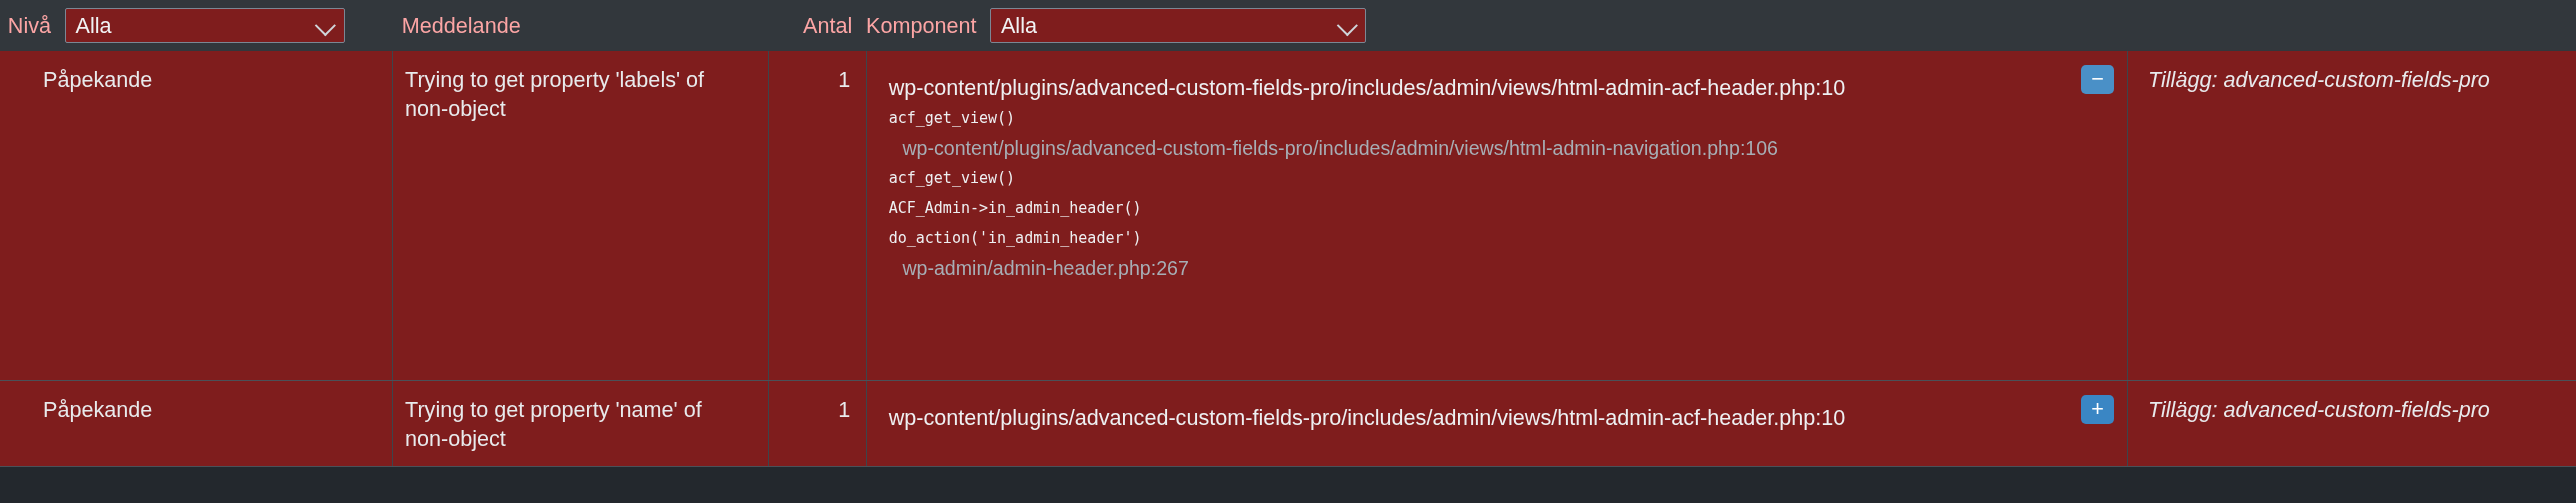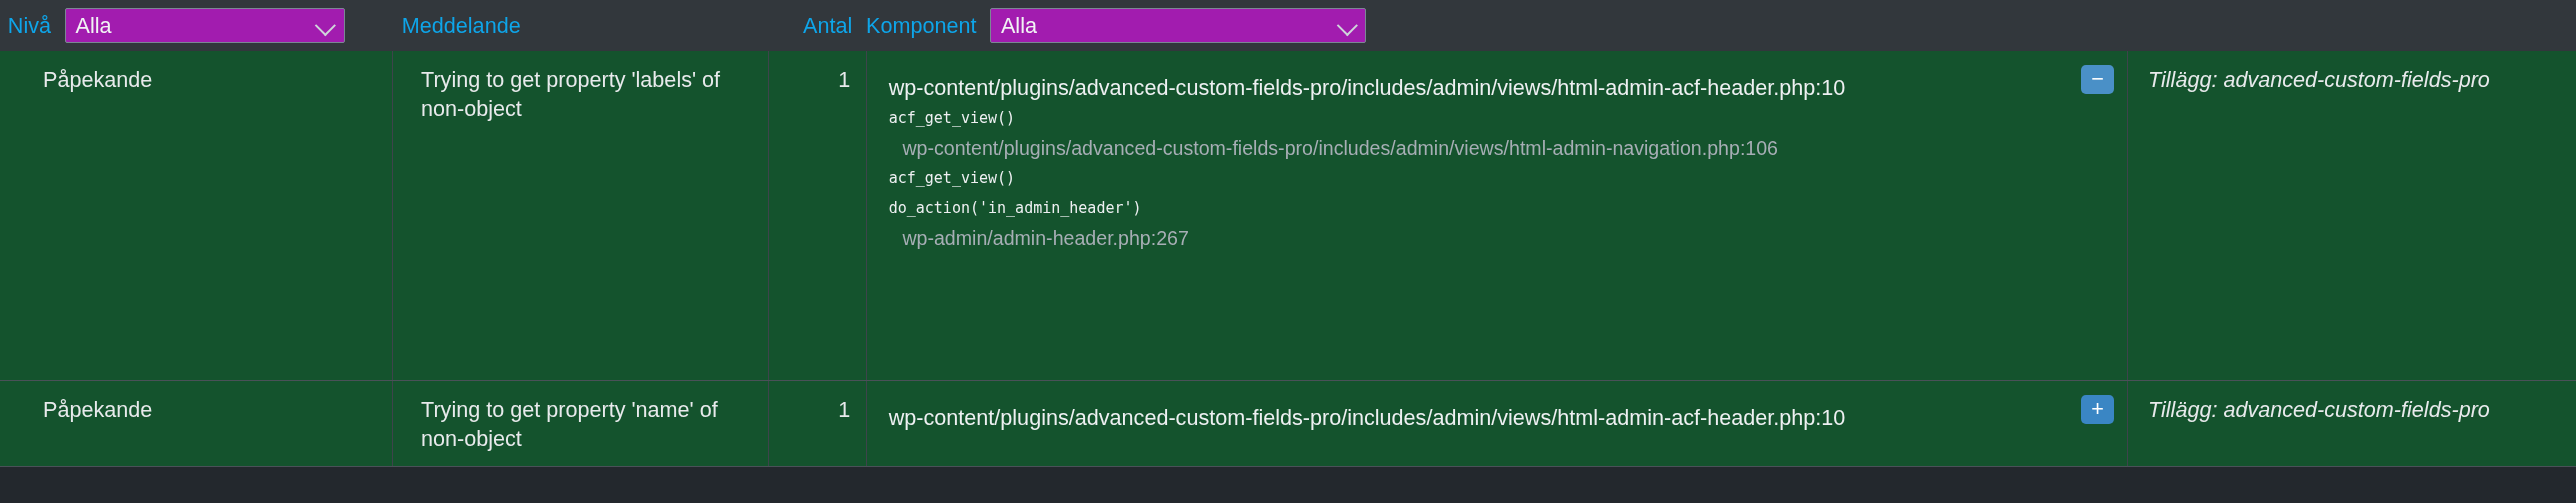--- a/index.html
+++ b/index.html
@@ -44,27 +44,27 @@
     font-size: 21.6px;
     color: #f1f3f4;
     white-space: nowrap;
   }
   .th-nivaa      { width: 392px; padding-left: 7.8px; gap: 13.7px; }
   .th-meddelande { width: 376px; padding-left: 9.8px; }
   .th-antal      { width: 98px; justify-content: flex-end; padding-right: 13.7px; }
   .th-plats      { flex: 1 1 auto; padding-left: 11.8px; }
   .th-komponent  { width: 508px; padding-right: 7.8px; gap: 13.7px; justify-content: center; }
 
-  .th-label { color: #0ea5e9; }
+  .th-label { color: #fca5a5; }
 
   
   .qm-select {
     position: relative;
     box-sizing: border-box;
-    background: #a21caf;
+    background: #7f1d1d;
     border: 1px solid #7b8794;
     border-radius: 2px;
     height: 35px;
     display: flex;
     align-items: center;
     padding: 0 33px 0 9.8px;
     color: #f1f3f4;
     font-size: 21.6px;
     font-family: "Liberation Sans", sans-serif;
     cursor: default;
@@ -88,21 +88,21 @@
     flex: 1 1 auto;
     display: flex;
     flex-direction: column;
     background: #23282d;
   }
 
   .qm-row {
     display: flex;
     align-items: stretch;
     border-bottom: 1px solid #4a5158;
-    background: #14532d;
+    background: #7f1d1d;
     min-height: 51px;
   }
   .qm-row.row-tall { min-height: 329px; }
 
   .td {
     box-sizing: border-box;
     padding: 13.7px 9.8px 13.7px 9.8px;
     font-size: 21.6px;
     line-height: 29px;
     color: #e8eaec;
@@ -110,21 +110,21 @@
   }
   .td:first-child { border-left: none; }
 
   .td-nivaa {
     width: 392px;
     padding-left: 43px;
     white-space: nowrap;
   }
   .td-meddelande {
     width: 376px;
-    padding-left: 28px;
+    padding-left: 12px;
     padding-right: 17.6px;
   }
   .td-antal {
     width: 98px;
     text-align: right;
     padding-right: 15.7px;
   }
   .td-plats {
     flex: 1 1 auto;
     padding-left: 13.7px;
@@ -238,20 +238,21 @@
       <div class="td td-antal">1</div>
       <div class="td td-plats">
         <div class="stack">
           <div class="stack-fn first">wp-content/plugins/advanced-custom-fields-pro/includes/admin/views/html-admin-acf-header.php:10</div>
 
           <div class="stack-fn">acf_get_view()</div>
           <div class="stack-file">wp-content/plugins/advanced-custom-fields-pro/includes/admin/views/html-admin-navigation.php:106</div>
 
           <div class="stack-fn">acf_get_view()</div>
 
+          <div class="stack-fn">ACF_Admin-&gt;in_admin_header()</div>
 
           <div class="stack-fn">do_action('in_admin_header')</div>
           <div class="stack-file">wp-admin/admin-header.php:267</div>
         </div>
       </div>
       <div class="td td-toggle">
         <button class="toggle-btn minus">−</button>
       </div>
       <div class="td td-komponent">Tillägg: advanced-custom-fields-pro</div>
     </div>

